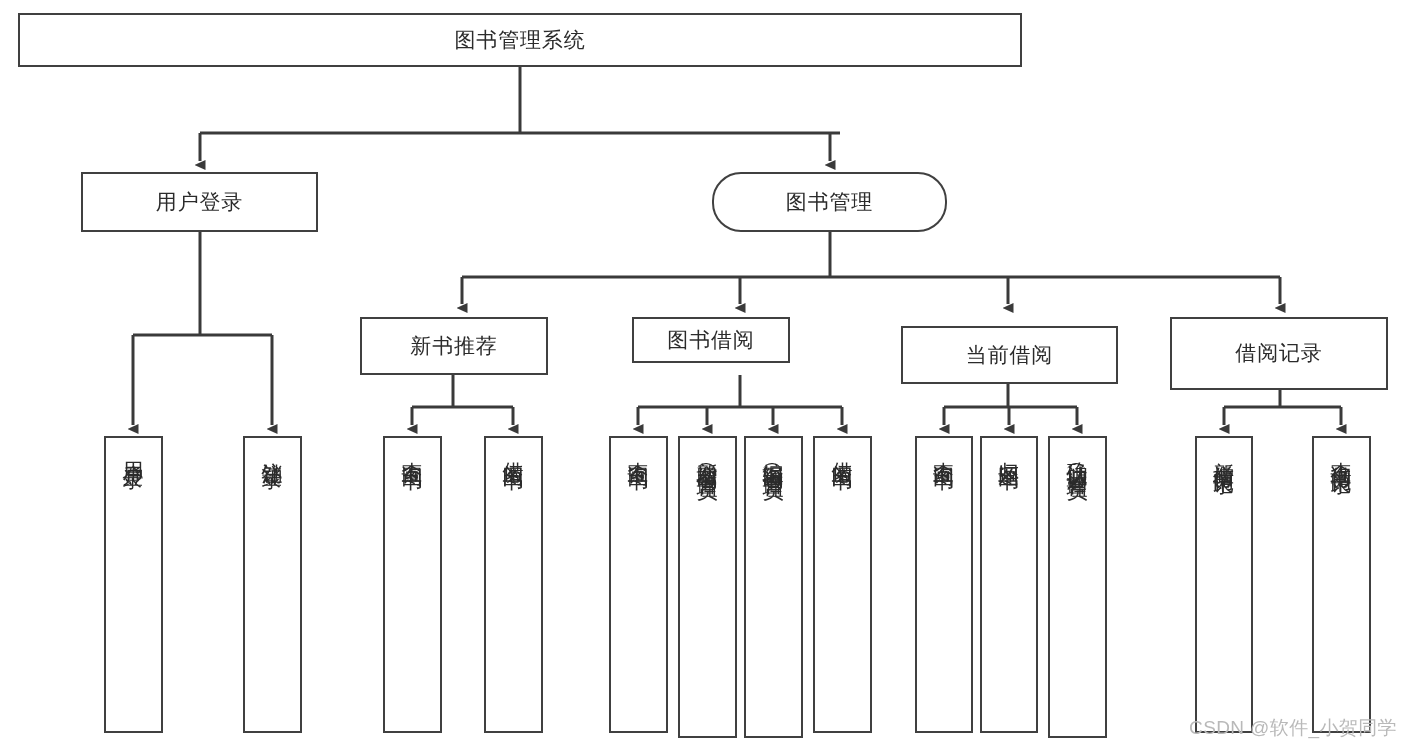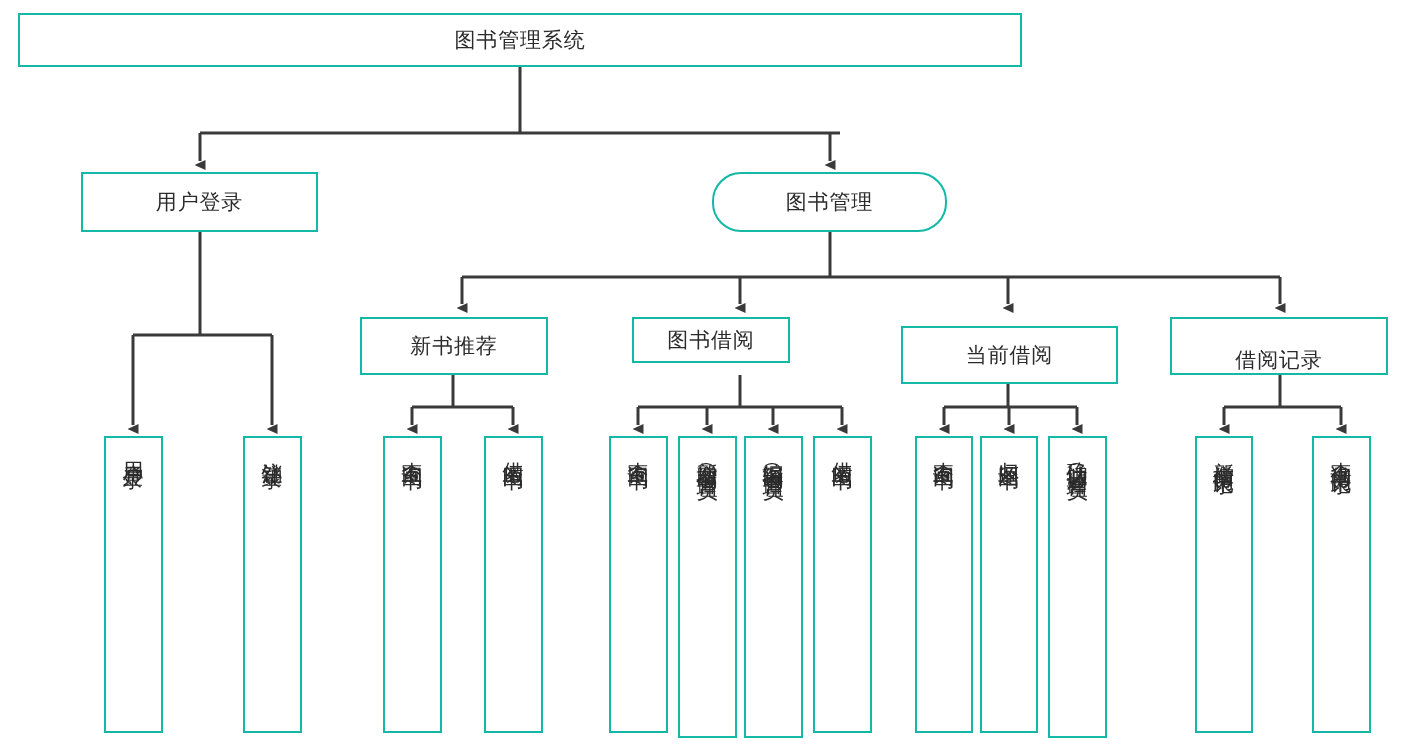--- a/index.html
+++ b/index.html
@@ -21,21 +21,21 @@
     position: absolute;
     left: 0;
     top: 0;
     width: 1405px;
     height: 747px;
   }
   .node {
     position: absolute;
     box-sizing: border-box;
     background: #ffffff;
-    border: 2px solid #14b8a6;
+    border: 2px solid #404040;
     display: flex;
     align-items: center;
     justify-content: center;
     z-index: 2;
   }
   .node .label {
     color: #2b2b2b;
     letter-spacing: 0.04em;
     line-height: 1.18;
     white-space: nowrap;
@@ -134,21 +134,21 @@
 
   <div class="node h" style="left:360px; top:317px; width:188px; height:58px;">
     <span class="label">新书推荐</span>
   </div>
   <div class="node h" style="left:632px; top:317px; width:158px; height:46px;">
     <span class="label">图书借阅</span>
   </div>
   <div class="node h" style="left:901px; top:317px; width:217px; height:58px;margin-top:9px;">
     <span class="label">当前借阅</span>
   </div>
-  <div class="node h" style="left:1170px; top:317px; width:218px; height:58px;align-items:flex-end;">
+  <div class="node h" style="left:1170px; top:317px; width:218px; height:73px;">
     <span class="label">借阅记录</span>
   </div>
 
   <div class="node v" style="left:104px; top:436px; width:59px; height:297px;">
     <span class="label">用户登录</span>
   </div>
   <div class="node v" style="left:243px; top:436px; width:59px; height:297px;">
     <span class="label">注销登录</span>
   </div>
 
@@ -182,14 +182,15 @@
     <span class="label">确认归还（管理员）</span>
   </div>
 
   <div class="node v" style="left:1195px; top:436px; width:58px; height:297px;">
     <span class="label">新增借阅记录</span>
   </div>
   <div class="node v" style="left:1312px; top:436px; width:59px; height:297px;">
     <span class="label">查询借阅记录</span>
   </div>
 
+  <div class="watermark">CSDN @软件_小贺同学</div>
 
 </div>
 
 </body></html>

